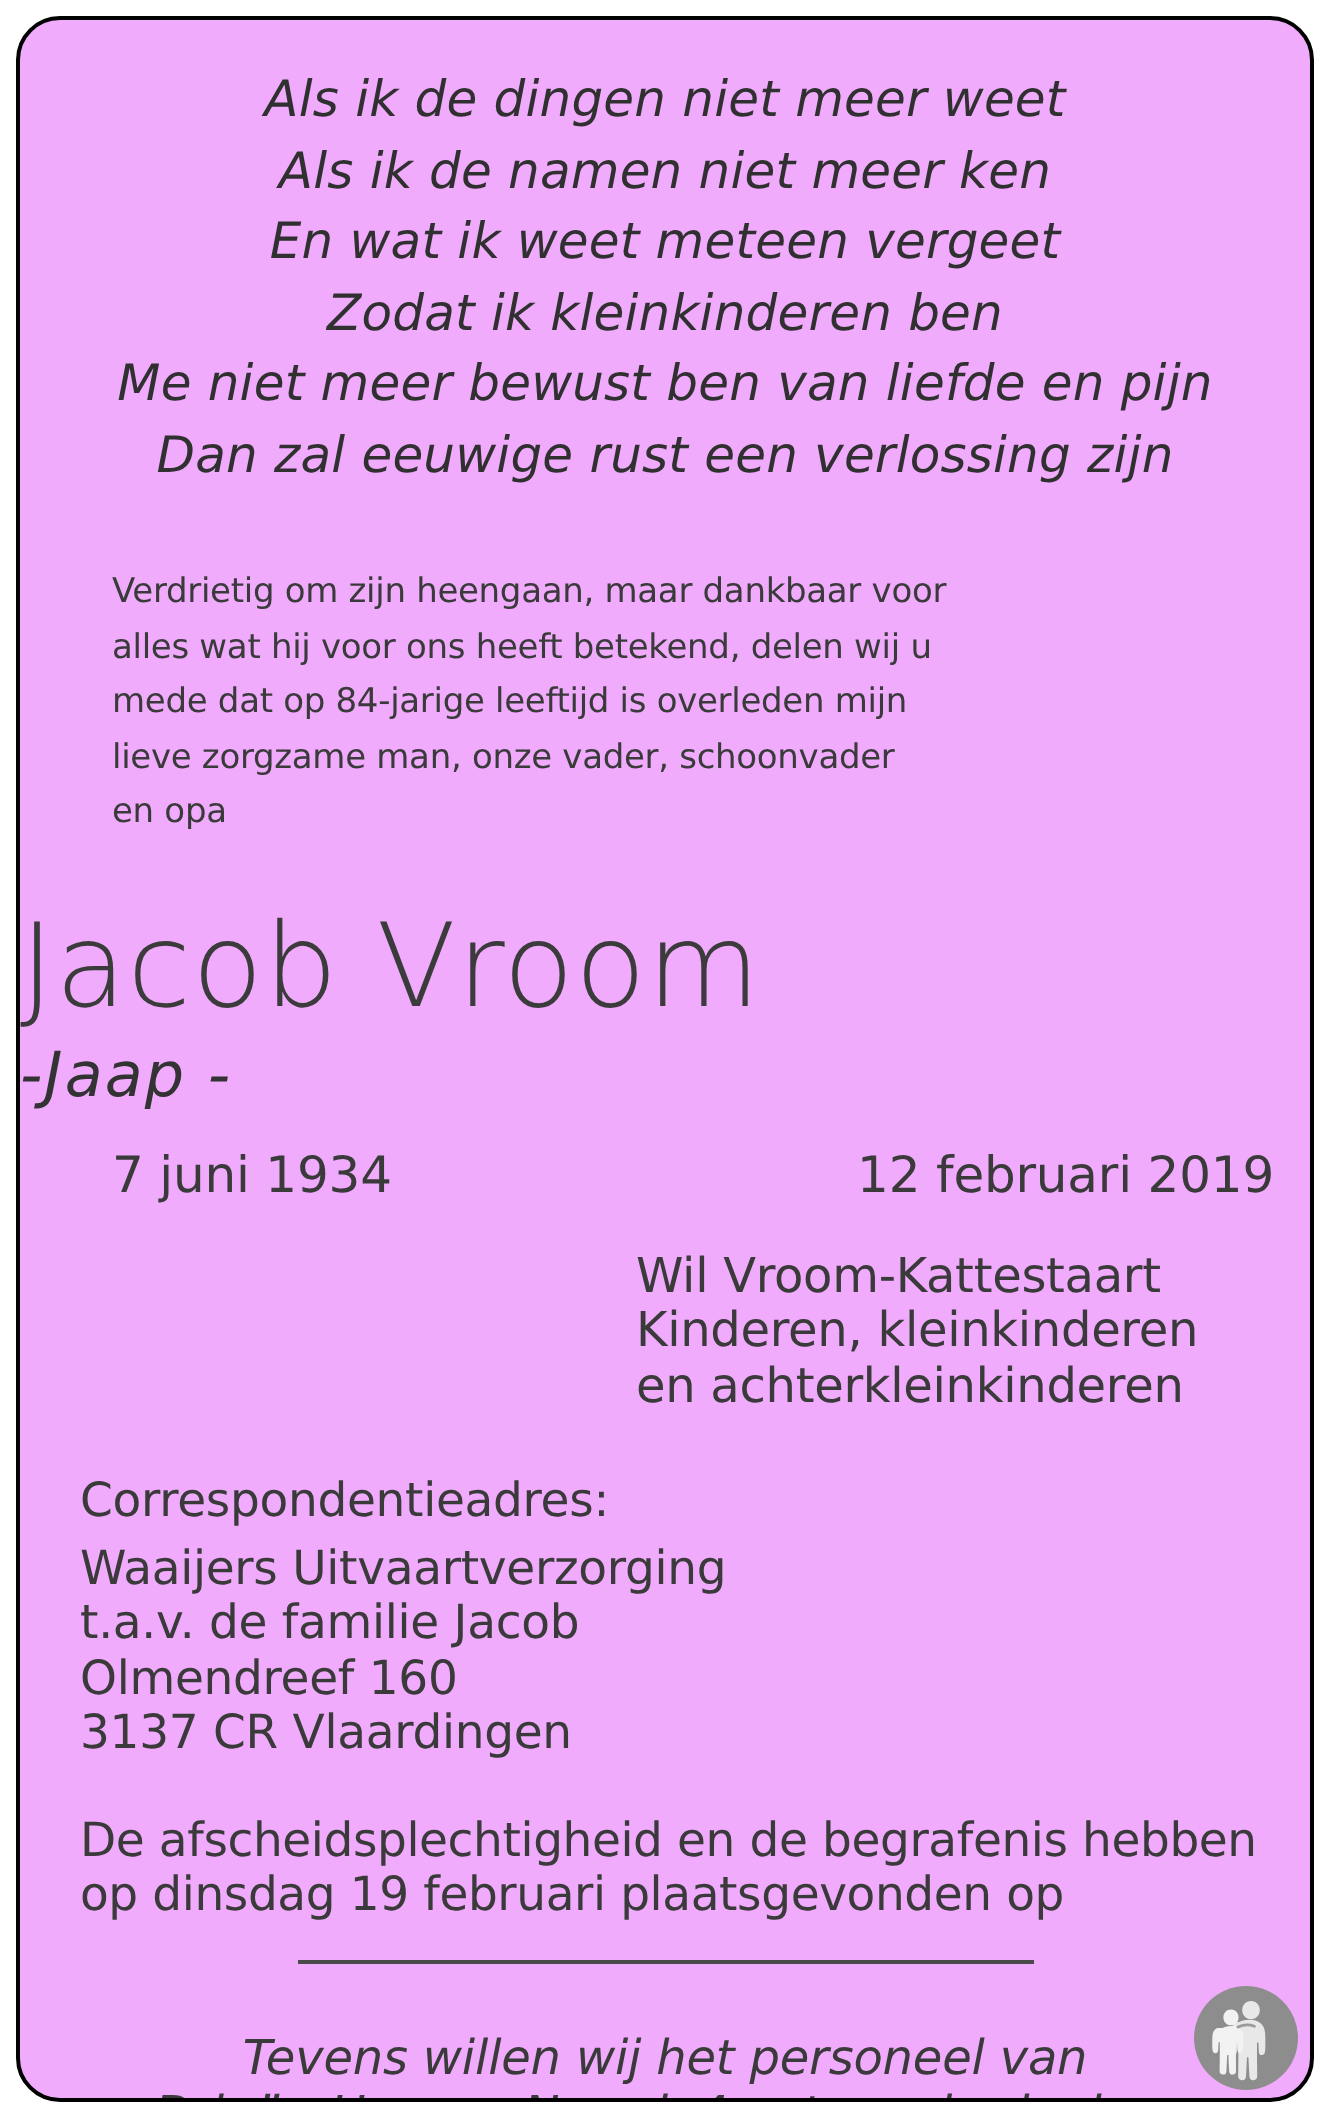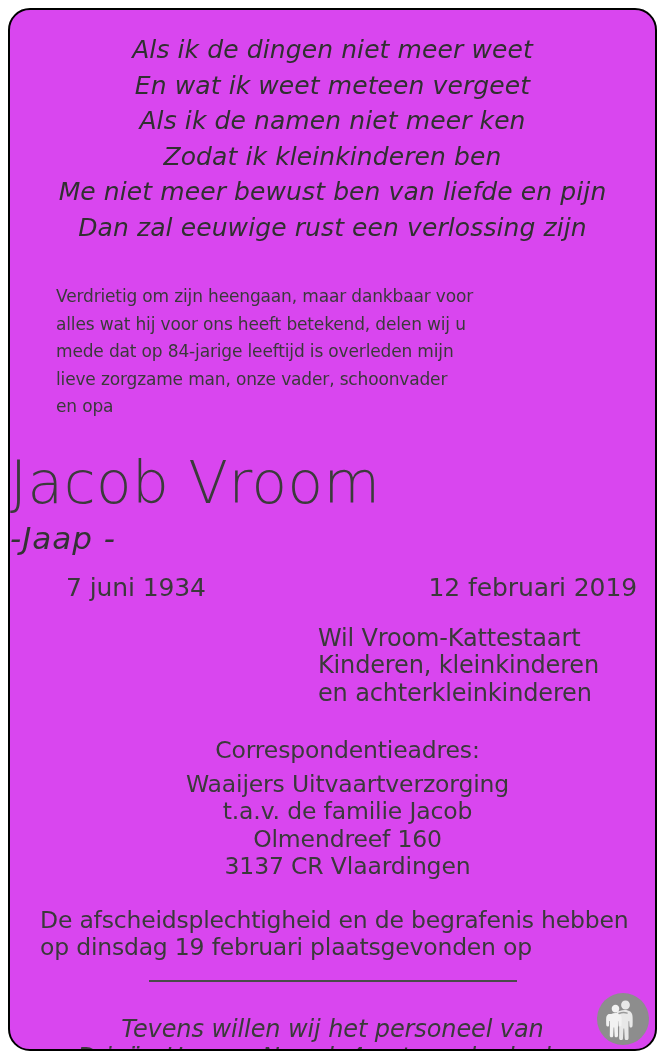--- a/index.html
+++ b/index.html
@@ -14,21 +14,21 @@
     -webkit-font-smoothing: antialiased;
   }
 
   .notice-card {
     position: absolute;
     left: 8px;
     top: 8px;
     width: 649px;
     height: 1043px;
     box-sizing: border-box;
-    background: #d946ef;
+    background: #f0abfc;
     border: 2px solid #000000;
     border-radius: 22px;
     overflow: hidden;
   }
 
   
   .poem {
     margin: 0;
     padding: 22px 18px 0 18px;
     text-align: center;
@@ -74,26 +74,25 @@
     line-height: 38px;
     color: #333333;
     letter-spacing: 1px;
   }
 
   
   .dates-row {
     display: flex;
     justify-content: space-between;
     align-items: baseline;
-    padding: 16px 18px 0 20px;
+    padding: 16px 18px 0 46px;
     font-size: 25px;
     line-height: 30px;
     color: #3a3a3a;
     letter-spacing: -0.1px;
-    margin-left: 36px;
   }
 
   
   .family {
     margin: 0;
     padding: 22px 12px 0 308px;
     font-size: 24px;
     line-height: 27.5px;
     color: #3a3a3a;
     letter-spacing: -0.15px;
@@ -101,21 +100,20 @@
   .family-line { display: block; white-space: nowrap; }
 
   
   .address {
     margin: 0;
     padding: 30px 0 0 30px;
     font-size: 23.5px;
     line-height: 27.5px;
     color: #3a3a3a;
     letter-spacing: -0.15px;
-    text-align: center;
   }
   .address-heading { display: block; padding-bottom: 6px; }
   .address-line { display: block; white-space: nowrap; }
 
   
   .funeral {
     margin: 0;
     padding: 26px 20px 0 30px;
     font-size: 23.5px;
     line-height: 27.5px;
@@ -159,22 +157,22 @@
     height: 56px;
   }
 </style>
 </head>
 <body>
 
 <div class="notice-card">
 
   <div class="poem">
     <span class="poem-line">Als ik de dingen niet meer weet</span>
+    <span class="poem-line">Als ik de namen niet meer ken</span>
     <span class="poem-line">En wat ik weet meteen vergeet</span>
-    <span class="poem-line">Als ik de namen niet meer ken</span>
     <span class="poem-line">Zodat ik kleinkinderen ben</span>
     <span class="poem-line">Me niet meer bewust ben van liefde en pijn</span>
     <span class="poem-line">Dan zal eeuwige rust een verlossing zijn</span>
   </div>
 
   <div class="intro">
     <span class="intro-line">Verdrietig om zijn heengaan, maar dankbaar voor</span>
     <span class="intro-line">alles wat hij voor ons heeft betekend, delen wij u</span>
     <span class="intro-line">mede dat op 84-jarige leeftijd is overleden mijn</span>
     <span class="intro-line">lieve zorgzame man, onze vader, schoonvader</span>

